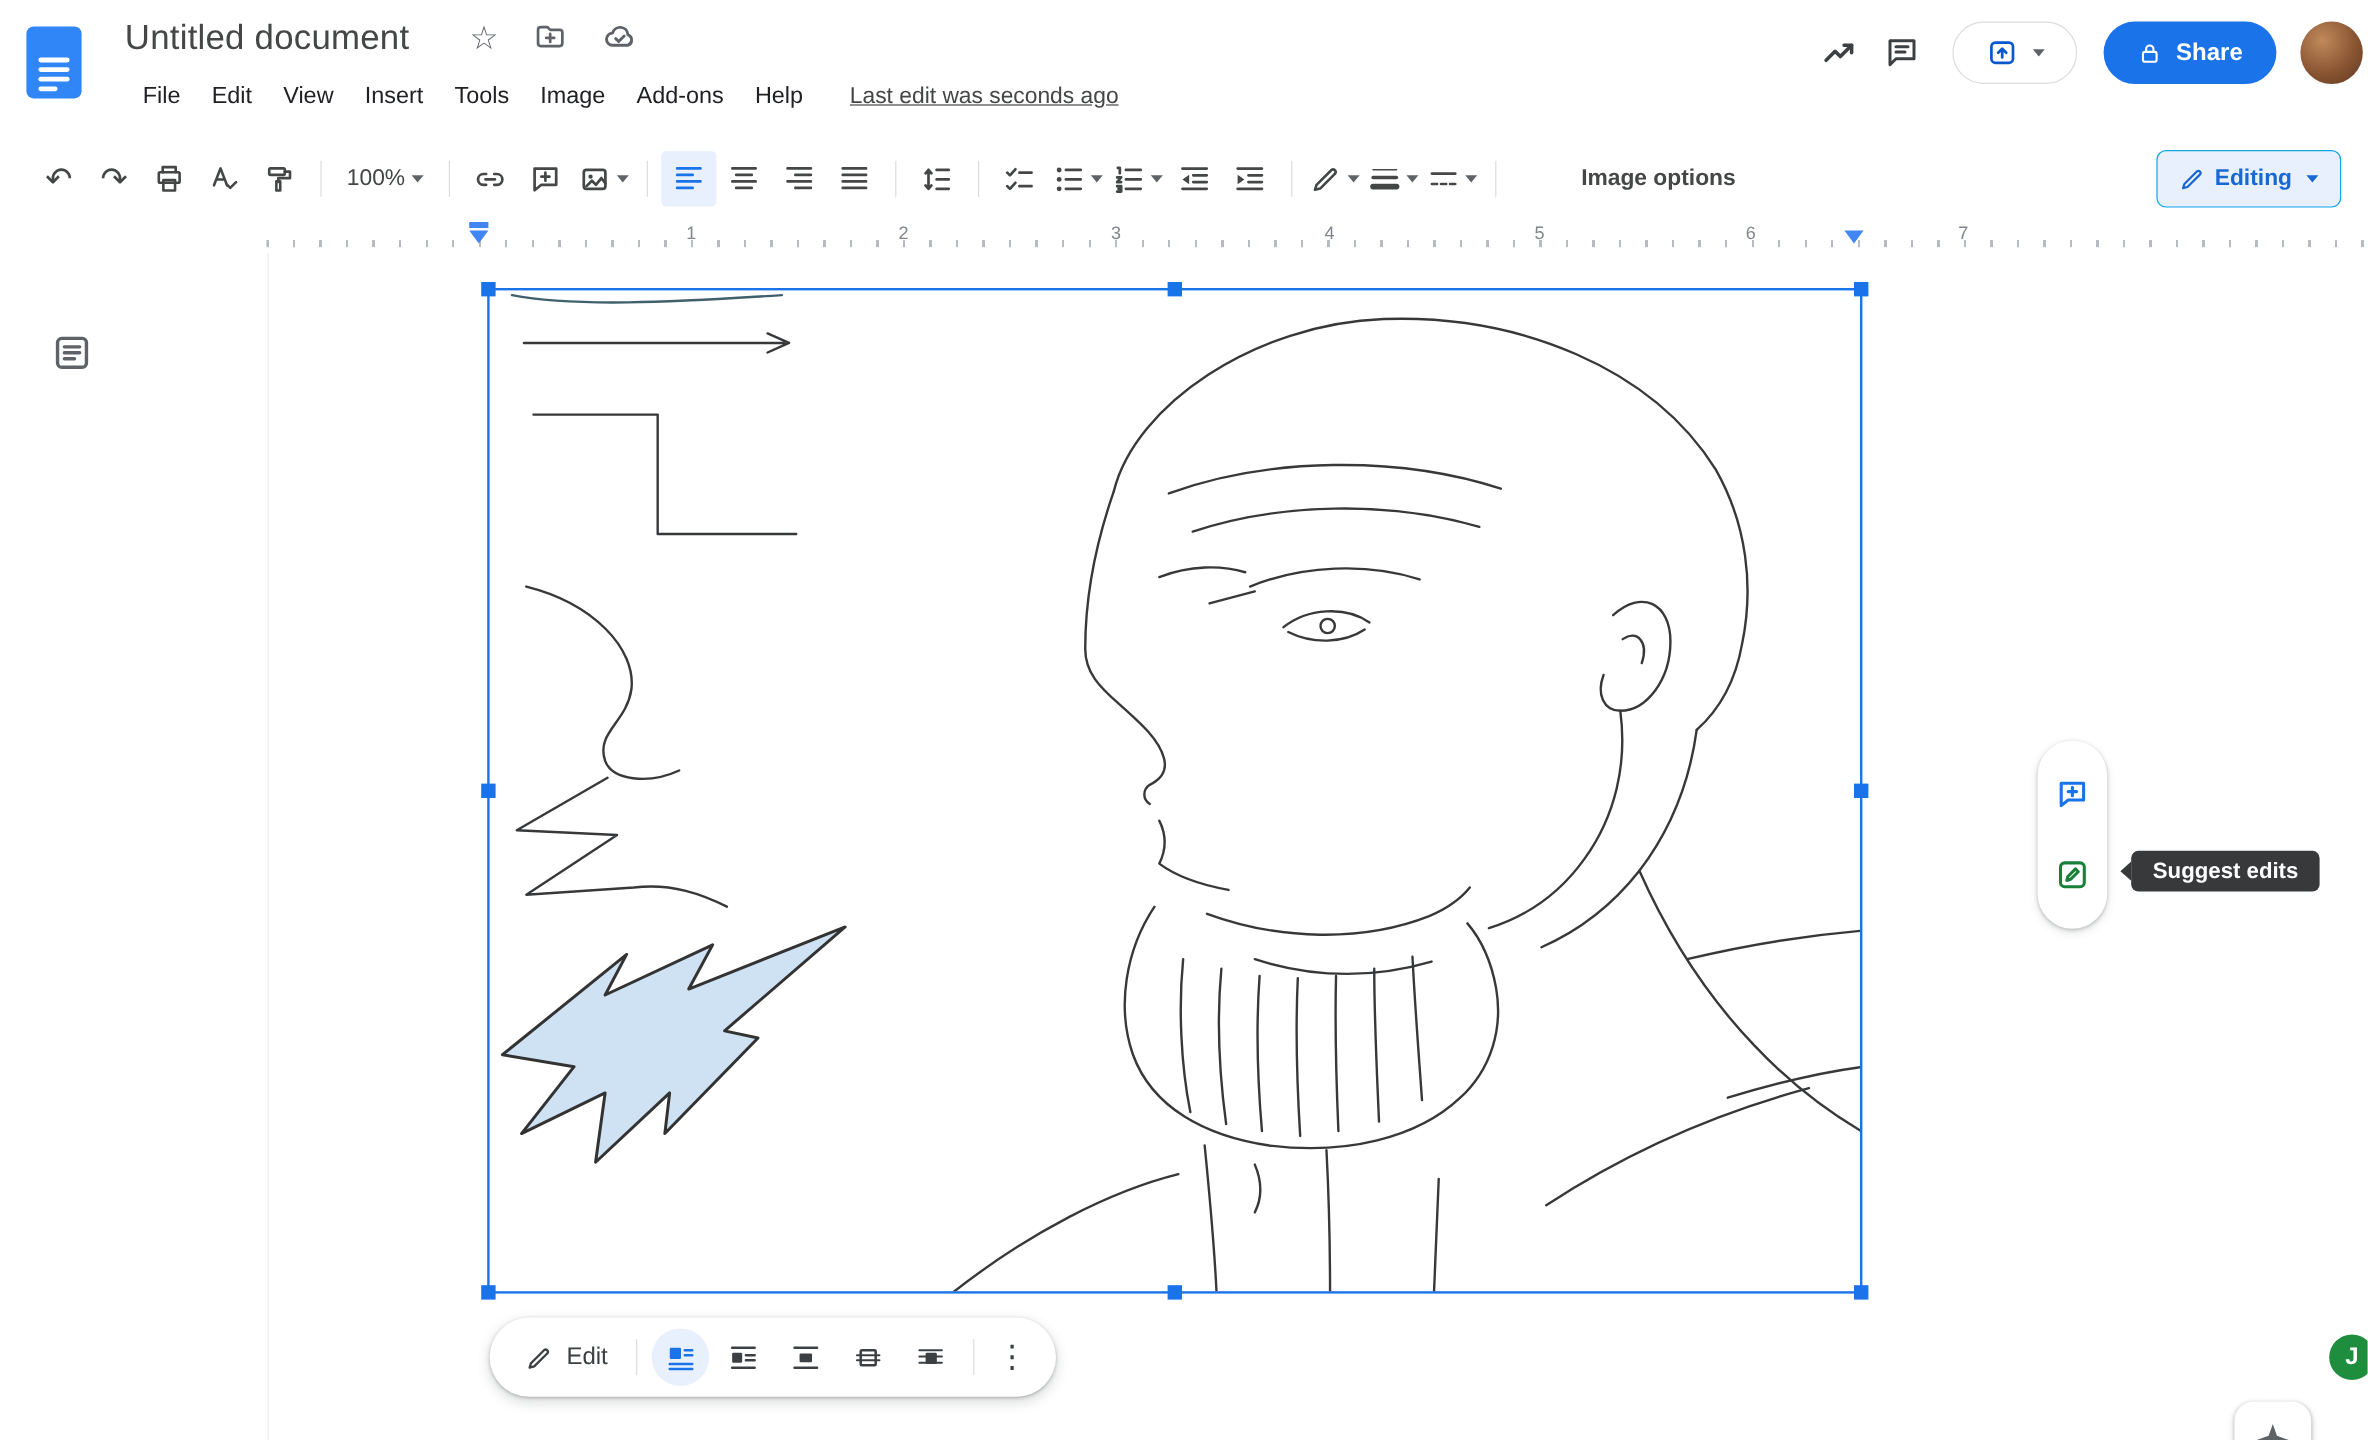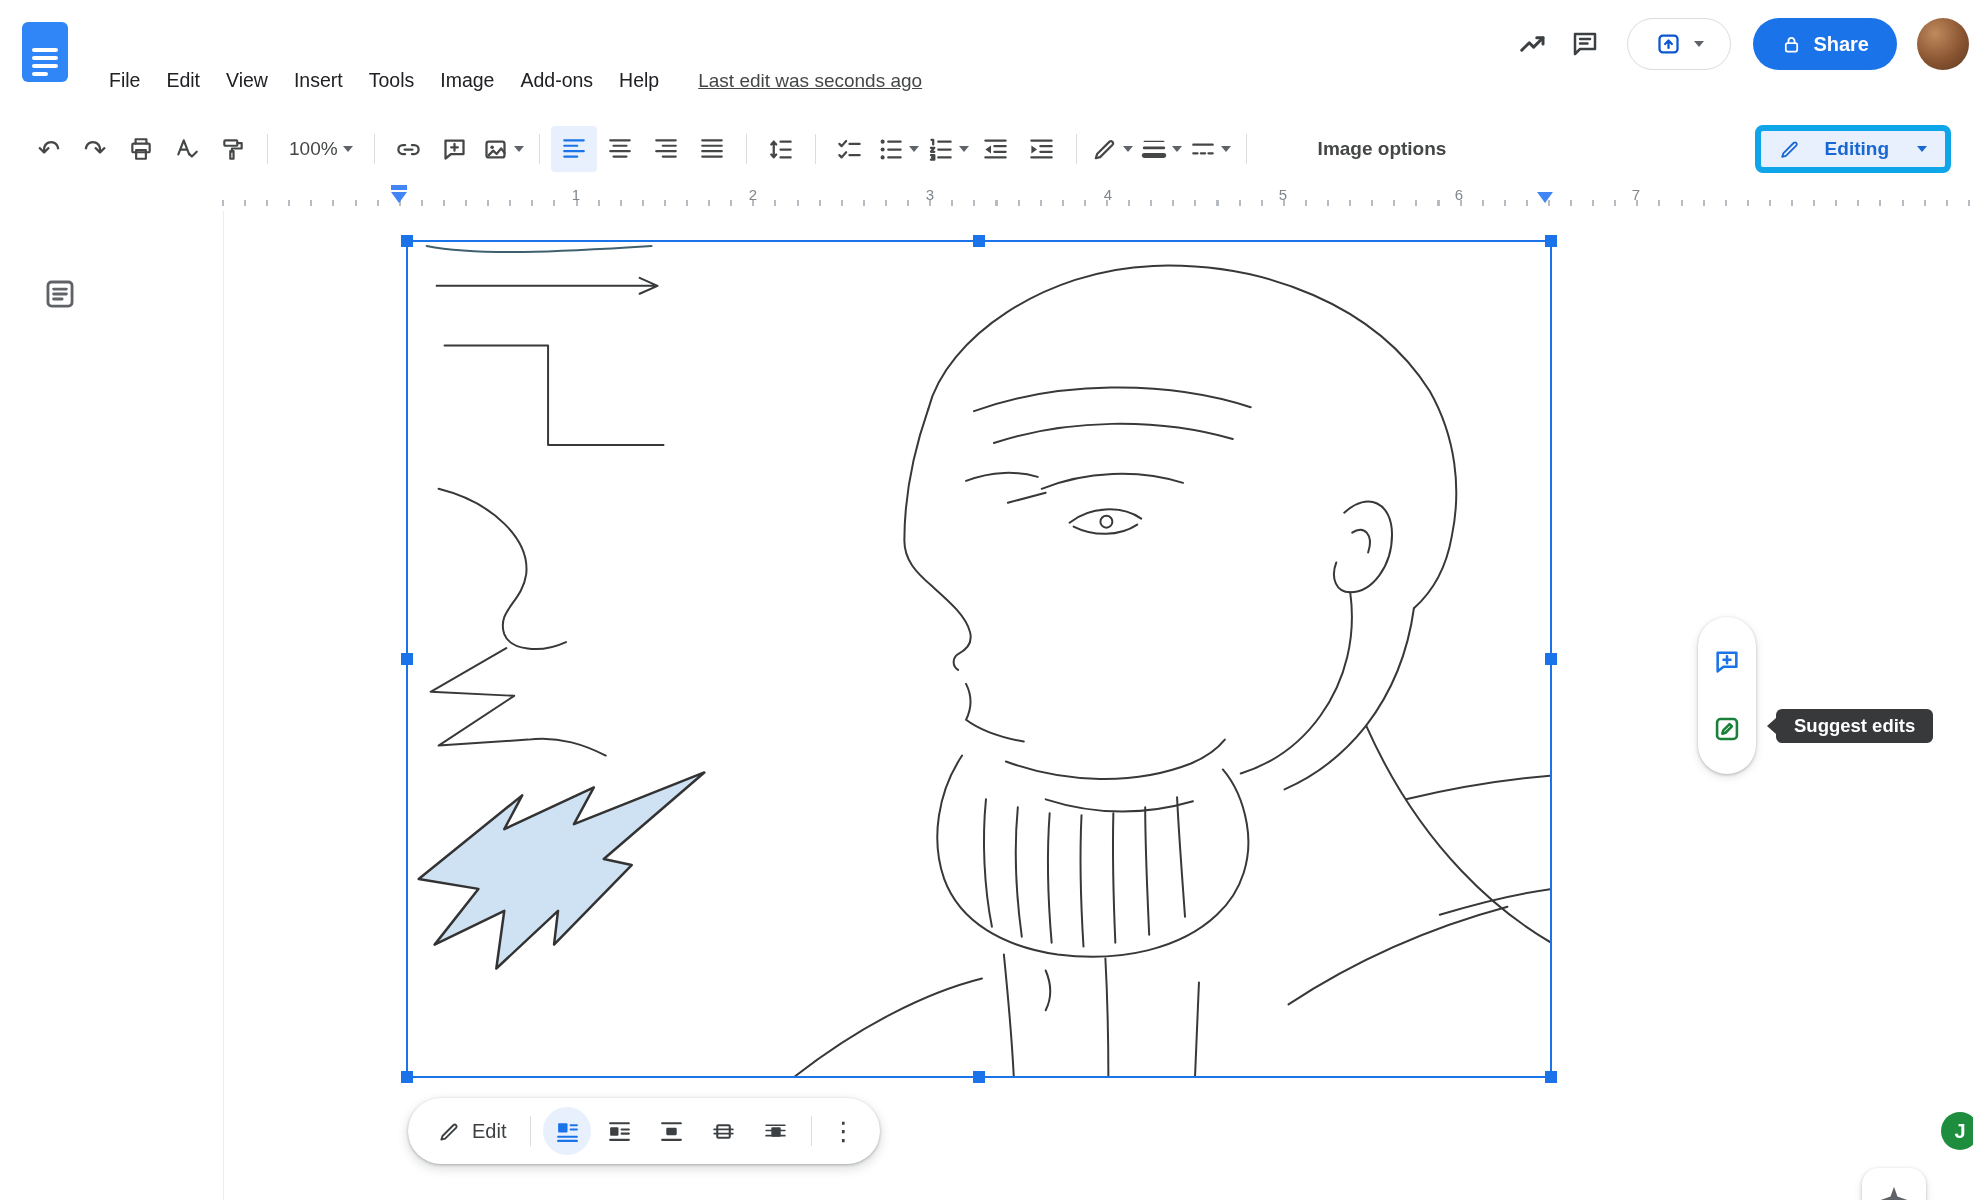--- a/index.html
+++ b/index.html
@@ -14,21 +14,21 @@
   
   .header { position:absolute; top:0; left:0; right:0; height:116px; background:#fff; }
   .docs-logo { position:absolute; left:22px; top:22px; width:46px; height:60px;
     background:#3086f6; border-radius:6px; }
   .docs-logo .ln { position:absolute; left:10px; height:4px; background:#fff; border-radius:2px; }
   .title-row { position:absolute; left:104px; top:14px; display:flex; align-items:center; }
   .doc-title { font-size:29px; color:#444746; letter-spacing:.2px; padding:2px 8px; margin-left:-8px; border-radius:4px; }
   .title-icons { display:flex; align-items:center; gap:30px; margin-left:42px; color:#5f6368; }
   .glyph { font-family:"DejaVu Sans", sans-serif; }
   .star-glyph { font-size:27px; line-height:1; }
-  .menu-row { position:absolute; left:96px; top:64px; display:flex; align-items:center;justify-content:space-between; }
+  .menu-row { position:absolute; left:106px; top:64px; display:flex; align-items:center;justify-content:space-between; }
   .menu-item { font-size:19.5px; color:#202124; padding:5px 13px; border-radius:6px; cursor:default; }
   .last-edit { font-size:19px; color:#444746; text-decoration:underline; margin-left:26px; }
 
   .header-right { position:absolute; right:4px; top:18px; display:flex; align-items:center; }
   .hr-icon { width:52px; height:52px; display:flex; align-items:center; justify-content:center; color:#3c4043; border-radius:50%; }
   .present-pill { width:104px; height:52px; border:1px solid #dadce0; border-radius:26px;
     display:flex; align-items:center; justify-content:center; gap:7px; margin:0 22px 0 16px; }
   .share-btn { height:52px; border-radius:26px; background:#1a73e8; color:#fff;
     display:flex; align-items:center; gap:11px; padding:0 28px; font-size:20px; font-weight:600; }
   .avatar { width:52px; height:52px; border-radius:50%; margin-left:20px;
@@ -41,22 +41,22 @@
     border-radius:4px; color:#444746; flex:none; }
   .icon-btn.with-caret { padding:0 4px; }
   .tb-divider { width:1px; height:30px; background:#dadce0; margin:0 11px; flex:none; }
   .caret { width:0; height:0; border-left:5px solid transparent; border-right:5px solid transparent;
     border-top:6px solid #5f6368; margin-left:5px; flex:none; }
   .zoom-ctl { display:flex; align-items:center; height:46px; padding:0 10px; border-radius:4px;
     color:#444746; font-size:19px; flex:none; }
   .active-blue { background:#e8f0fe; color:#1a73e8; }
   .undo-glyph { font-size:27px; line-height:1; }
   .image-options { font-size:19px; font-weight:600; color:#444746; margin:0 8px 0 12px; flex:none;padding-left:48px; }
-  .editing-pill { margin-left:auto; margin-right:22px; height:48px; border:6px solid #0ea5e9;
-    background:#e8f0fe; border-radius:8px; display:flex; align-items:center; gap:24px;
+  .editing-pill { margin-left:auto; margin-right:22px; height:48px; border:1px solid #0ea5e9;
+    background:#e8f0fe; border-radius:8px; display:flex; align-items:center; gap:8px;
     padding:0 18px; color:#1967d2; font-size:19px; font-weight:600; flex:none; }
   .editing-pill .caret { border-top-color:#1967d2; margin-left:4px; }
 
   
   .ruler { position:absolute; top:184px; left:0; right:0; height:27px; background:#fff; }
   .ruler-ticks { position:absolute; left:222px; right:0; bottom:5px; height:6px;
     background:repeating-linear-gradient(to right, #b7bcc2 0 2px, transparent 2px 22.1px); }
   .ruler-num { position:absolute; top:2px; width:28px; text-align:center;
     font-size:15px; color:#80868b; }
   .marker { position:absolute; top:6px; }
@@ -116,20 +116,38 @@
 <div class="app">
 
   <div class="header">
     <div class="docs-logo">
       <span class="ln" style="top:26px;width:26px;"></span>
       <span class="ln" style="top:34px;width:26px;"></span>
       <span class="ln" style="top:42px;width:26px;"></span>
       <span class="ln" style="top:50px;width:16px;"></span>
     </div>
 
+    <div class="title-row">
+      <span class="doc-title">Untitled document</span>
+      <span class="title-icons">
+        <span class="glyph star-glyph">☆</span>
+        <span>
+          <svg class="ic" width="27" height="27" viewBox="0 0 24 24">
+            <path d="M3 7a2 2 0 0 1 2-2h5l2 2h7a2 2 0 0 1 2 2v8a2 2 0 0 1-2 2H5a2 2 0 0 1-2-2z"></path>
+            <path d="M12 10v6 M9 13h6"></path>
+          </svg>
+        </span>
+        <span>
+          <svg class="ic" width="29" height="29" viewBox="0 0 24 24">
+            <path d="M7 18a4.2 4.2 0 0 1 0-8.4 5.4 5.4 0 0 1 10.6 1.2A3.8 3.8 0 0 1 17.5 18z"></path>
+            <path d="M9.2 13.4l2 2 3.8-3.8"></path>
+          </svg>
+        </span>
+      </span>
+    </div>
 
     <div class="menu-row">
       <span class="menu-item">File</span>
       <span class="menu-item">Edit</span>
       <span class="menu-item">View</span>
       <span class="menu-item">Insert</span>
       <span class="menu-item">Tools</span>
       <span class="menu-item">Image</span>
       <span class="menu-item">Add-ons</span>
       <span class="menu-item">Help</span>

